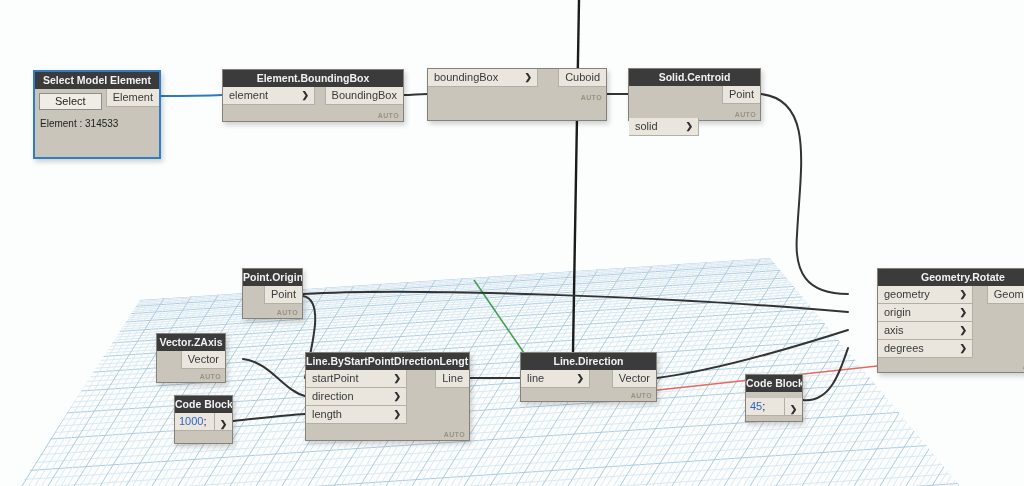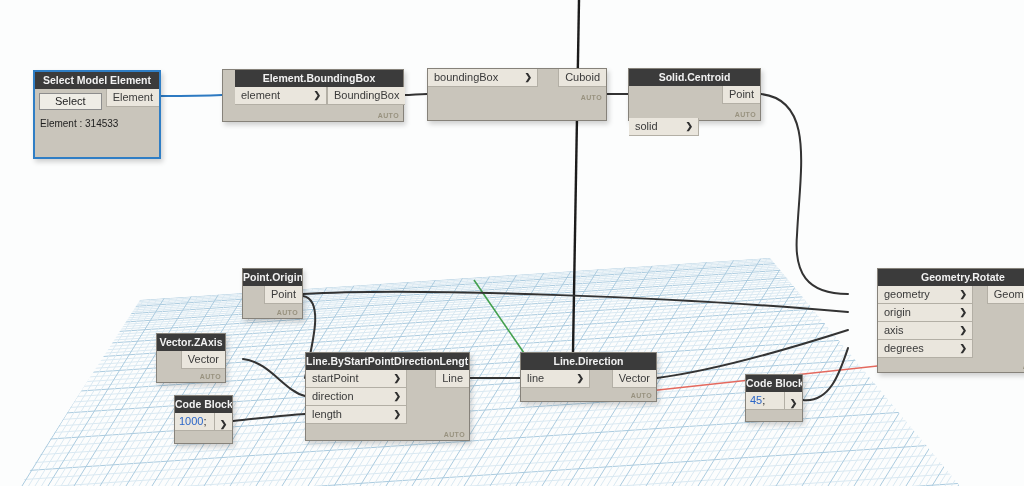--- a/index.html
+++ b/index.html
@@ -333,21 +333,21 @@
       <div class="node selected" style="left: 33px; top: 70px; width: 128px; height: 89px;">
         <div class="ntitle">Select Model Element</div>
         <div class="nbody" style="height: 52px;">
           <div class="selrow">
             <div class="btn">Select</div>
             <div class="pout">Element</div>
           </div>
           <div class="valtext">Element : 314533</div>
         </div>
       </div>
-      <div class="node" style="left: 222px; top: 69px; width: 182px; height: 53px; padding-left: 12px;">
+      <div class="node" style="left: 222px; top: 69px; width: 182px; height: 53px;">
         <div class="ntitle">Element.BoundingBox</div>
         <div class="nbody" style="height: 34px;">
           <div class="cols">
             <div class="incol" style="width: 92px;">
               <div class="pin">
                 <span>element</span>
                 <span class="chev">❯</span>
               </div>
             </div>
             <div class="outcol">
@@ -460,21 +460,21 @@
             </div>
             <div class="outcol">
               <div class="pout">Vector</div>
             </div>
           </div>
           <div class="lacing">AUTO</div>
         </div>
       </div>
       <div class="node" style="left: 745px; top: 374px; width: 58px; height: 48px;">
         <div class="ntitle">Code Block</div>
-        <div class="nbody" style="height: 29px;">
+        <div class="nbody" style="height: 29px; margin-top: 6px;">
           <div class="selrow">
             <div class="codecell"><span class="num">45</span><span>;</span></div>
             <div class="codeout"><span class="chev">❯</span></div>
           </div>
         </div>
       </div>
       <div class="node" style="left: 877px; top: 268px; width: 172px; height: 105px;">
         <div class="ntitle">Geometry.Rotate</div>
         <div class="nbody" style="height: 86px;">
           <div class="cols">

